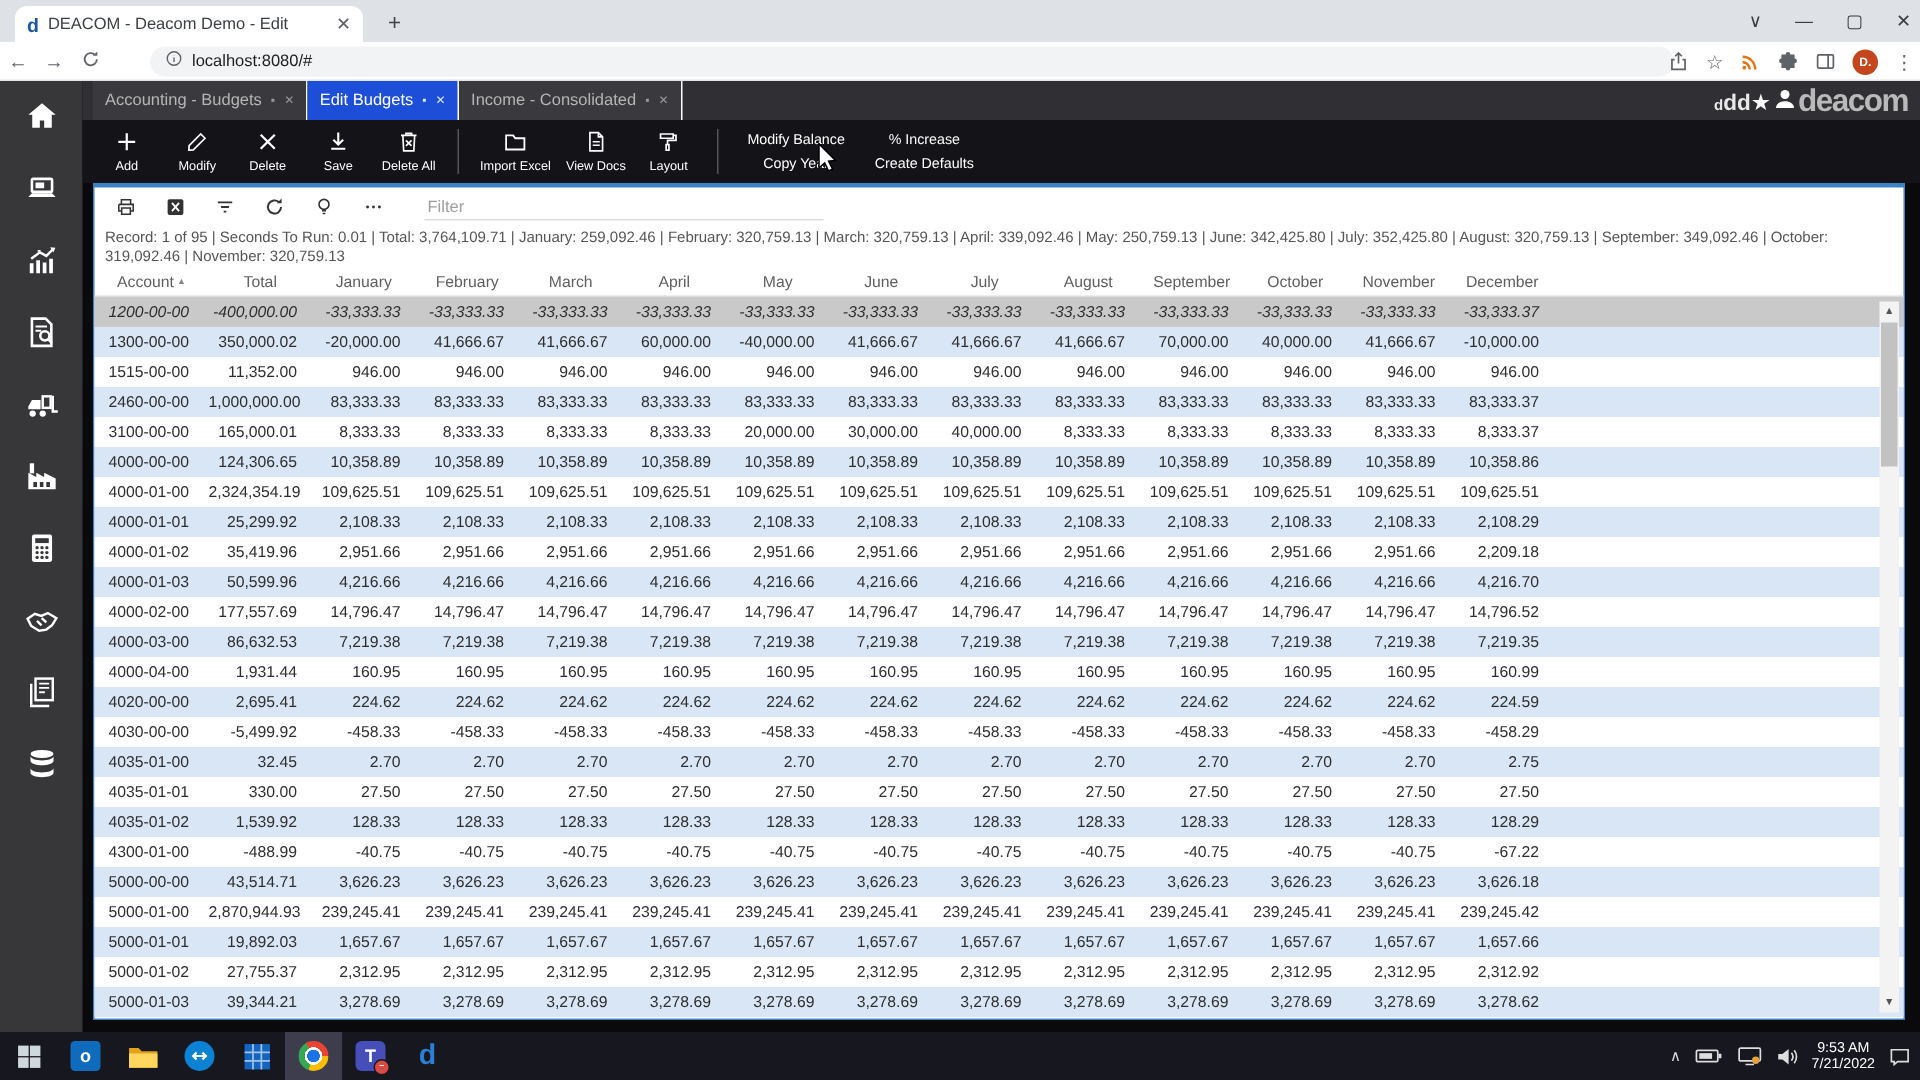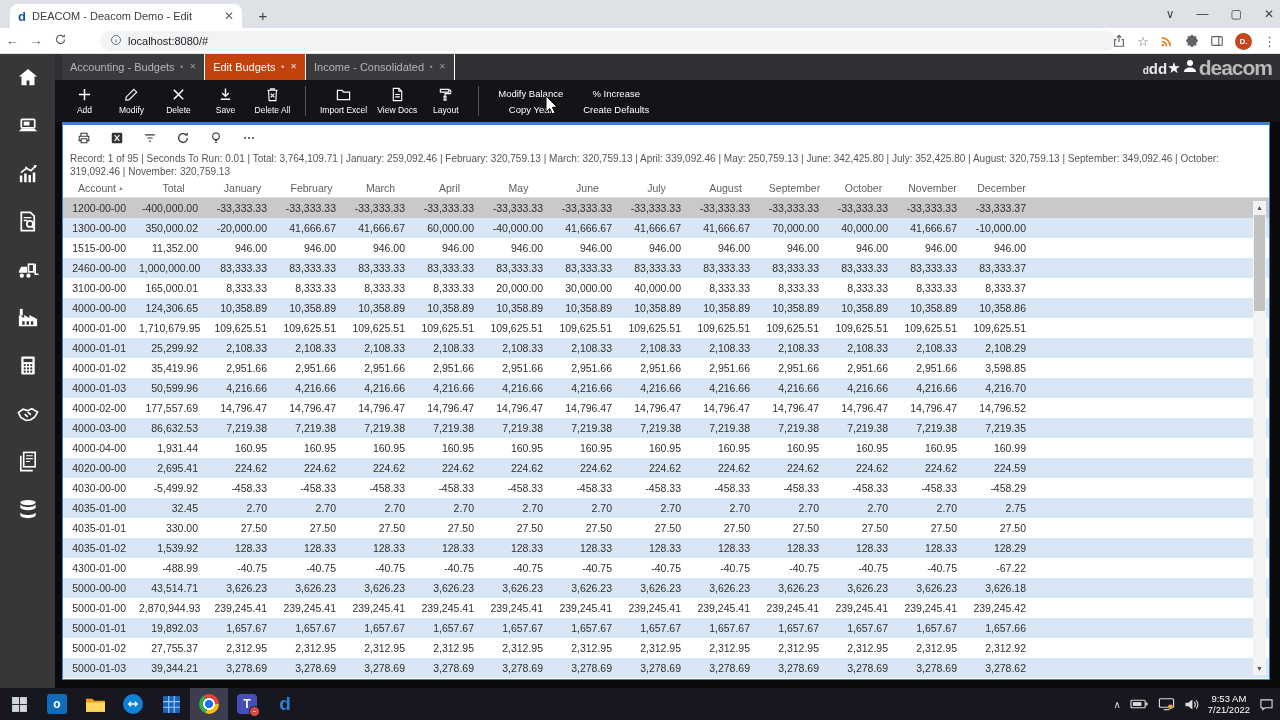--- a/index.html
+++ b/index.html
@@ -38,21 +38,21 @@
   #sidebar{position:absolute;left:0;top:0;width:55px;height:634px;background:#37373a;
     display:flex;flex-direction:column;align-items:center;padding-top:12px;gap:25px;box-sizing:border-box;}
   #sidebar .icon{color:#fff;display:block;}
   #sidebar .icon svg{width:24px;height:23px;display:block;}
 
   #apptabs{position:absolute;left:55px;top:0;width:1225px;height:26px;background:#303034;
     display:flex;align-items:stretch;}
   #apptabs-tabs{display:flex;align-items:stretch;padding-left:7px;}
   .apptab{display:flex;align-items:center;padding:0 8px;font-size:11px;color:#b5b5b5;gap:6px;
     background:#3a3a3e;border-right:1px solid #ffffff;}
-  .apptab.active{background:#c2410c;color:#fff;}
+  .apptab.active{background:#1d4ed8;color:#fff;}
   .apptab .mini{font-size:8px;color:#9a9a9a;line-height:1;}
   .apptab.active .mini{color:#d8e8f6;}
   .apphdr-right{position:absolute;right:8px;top:2px;display:flex;align-items:center;height:24px;}
   .minilogo{color:#e8e8e8;font-weight:bold;font-size:15px;letter-spacing:0;}
   .minilogo span:first-child{font-size:10px;}
   .hdr-star{color:#fff;font-size:15px;}
   .apphdr-right .icon svg{width:18px;height:18px;}
   .brand{color:#b9b9b9;font-weight:bold;font-size:21px;letter-spacing:-1px;}
 
   #toolbar{position:absolute;left:55px;top:26px;width:1225px;height:42px;background:#131318;
@@ -76,21 +76,21 @@
   #filter-input::placeholder{color:#9e9e9e;}
   #statusbar{padding:1px 0 1px 7px;font-size:10px;color:#555;line-height:13px;}
   #thead{display:flex;height:18px;align-items:center;border-bottom:1px solid #ddd;
     font-size:10.5px;color:#5f5f5f;}
   .th{width:69px;text-align:center;box-sizing:border-box;}
   .th.acct{width:76px;}
   .sortcaret{font-size:6px;vertical-align:2px;color:#888;margin-left:2px;}
   #tbody{position:relative;}
   .trow{display:flex;height:20px;align-items:center;font-size:10.5px;color:#2e2e2e;background:#fff;}
   .trow.alt{background:#d9e6f5;}
-  .trow.selected{background:#c9c9c9;}
+  .trow.selected{background:#c9c9c9;font-style:italic;}
   .td{width:69px;text-align:right;padding-right:10px;box-sizing:border-box;white-space:nowrap;}
   .td.acct{width:76px;padding-right:13px;}
   
   #vscroll{position:absolute;right:3px;top:76px;bottom:4px;width:13px;background:#f3f3f3;}
   .sbtn{position:absolute;left:0;width:13px;height:13px;color:#555;font-size:7px;text-align:center;line-height:13px;}
   .sbtn.up{top:0;} .sbtn.down{bottom:0;}
   #sthumb{position:absolute;left:1px;top:14px;width:11px;height:96px;background:#c2c2c2;}
 
   
   #taskbar{position:absolute;left:0;top:688px;width:1280px;height:32px;background:#17171f;
@@ -408,20 +408,21 @@
               <path d="M6.5 10.8h3M7 13h2"></path>
             </svg>
           </span>
           <span class="icon">
             <svg viewBox="0 0 16 16" fill="currentColor">
               <circle cx="3.5" cy="8" r="1.1"></circle>
               <circle cx="8" cy="8" r="1.1"></circle>
               <circle cx="12.5" cy="8" r="1.1"></circle>
             </svg>
           </span>
+          <input id="filter-input" placeholder="Filter" style="">
       </div>
       <div id="statusbar">
         <div id="status-line-1">Record: 1 of 95  |  Seconds To Run: 0.01  |  Total: 3,764,109.71  |  January: 259,092.46  |  February: 320,759.13  |  March: 320,759.13  |  April: 339,092.46  |  May: 250,759.13  |  June: 342,425.80  |  July: 352,425.80  |  August: 320,759.13  |  September: 349,092.46  |  October: 319,092.46  |  November: 320,759.13</div>
       </div>
       <div id="thead">
           <div class="th acct">Account<span class="sortcaret">▲</span></div>
           <div class="th">Total</div>
           <div class="th">January</div>
           <div class="th">February</div>
           <div class="th">March</div>
@@ -527,21 +528,21 @@
             <div class="td">10,358.89</div>
             <div class="td">10,358.89</div>
             <div class="td">10,358.89</div>
             <div class="td">10,358.89</div>
             <div class="td">10,358.89</div>
             <div class="td">10,358.89</div>
             <div class="td">10,358.86</div>
           </div>
           <div class="trow">
             <div class="td acct">4000-01-00</div>
-            <div class="td">1,710,679.95</div>
+            <div class="td">2,324,354.19</div>
             <div class="td">109,625.51</div>
             <div class="td">109,625.51</div>
             <div class="td">109,625.51</div>
             <div class="td">109,625.51</div>
             <div class="td">109,625.51</div>
             <div class="td">109,625.51</div>
             <div class="td">109,625.51</div>
             <div class="td">109,625.51</div>
             <div class="td">109,625.51</div>
             <div class="td">109,625.51</div>
@@ -571,21 +572,21 @@
             <div class="td">2,951.66</div>
             <div class="td">2,951.66</div>
             <div class="td">2,951.66</div>
             <div class="td">2,951.66</div>
             <div class="td">2,951.66</div>
             <div class="td">2,951.66</div>
             <div class="td">2,951.66</div>
             <div class="td">2,951.66</div>
             <div class="td">2,951.66</div>
             <div class="td">2,951.66</div>
-            <div class="td">3,598.85</div>
+            <div class="td">2,209.18</div>
           </div>
           <div class="trow alt">
             <div class="td acct">4000-01-03</div>
             <div class="td">50,599.96</div>
             <div class="td">4,216.66</div>
             <div class="td">4,216.66</div>
             <div class="td">4,216.66</div>
             <div class="td">4,216.66</div>
             <div class="td">4,216.66</div>
             <div class="td">4,216.66</div>

